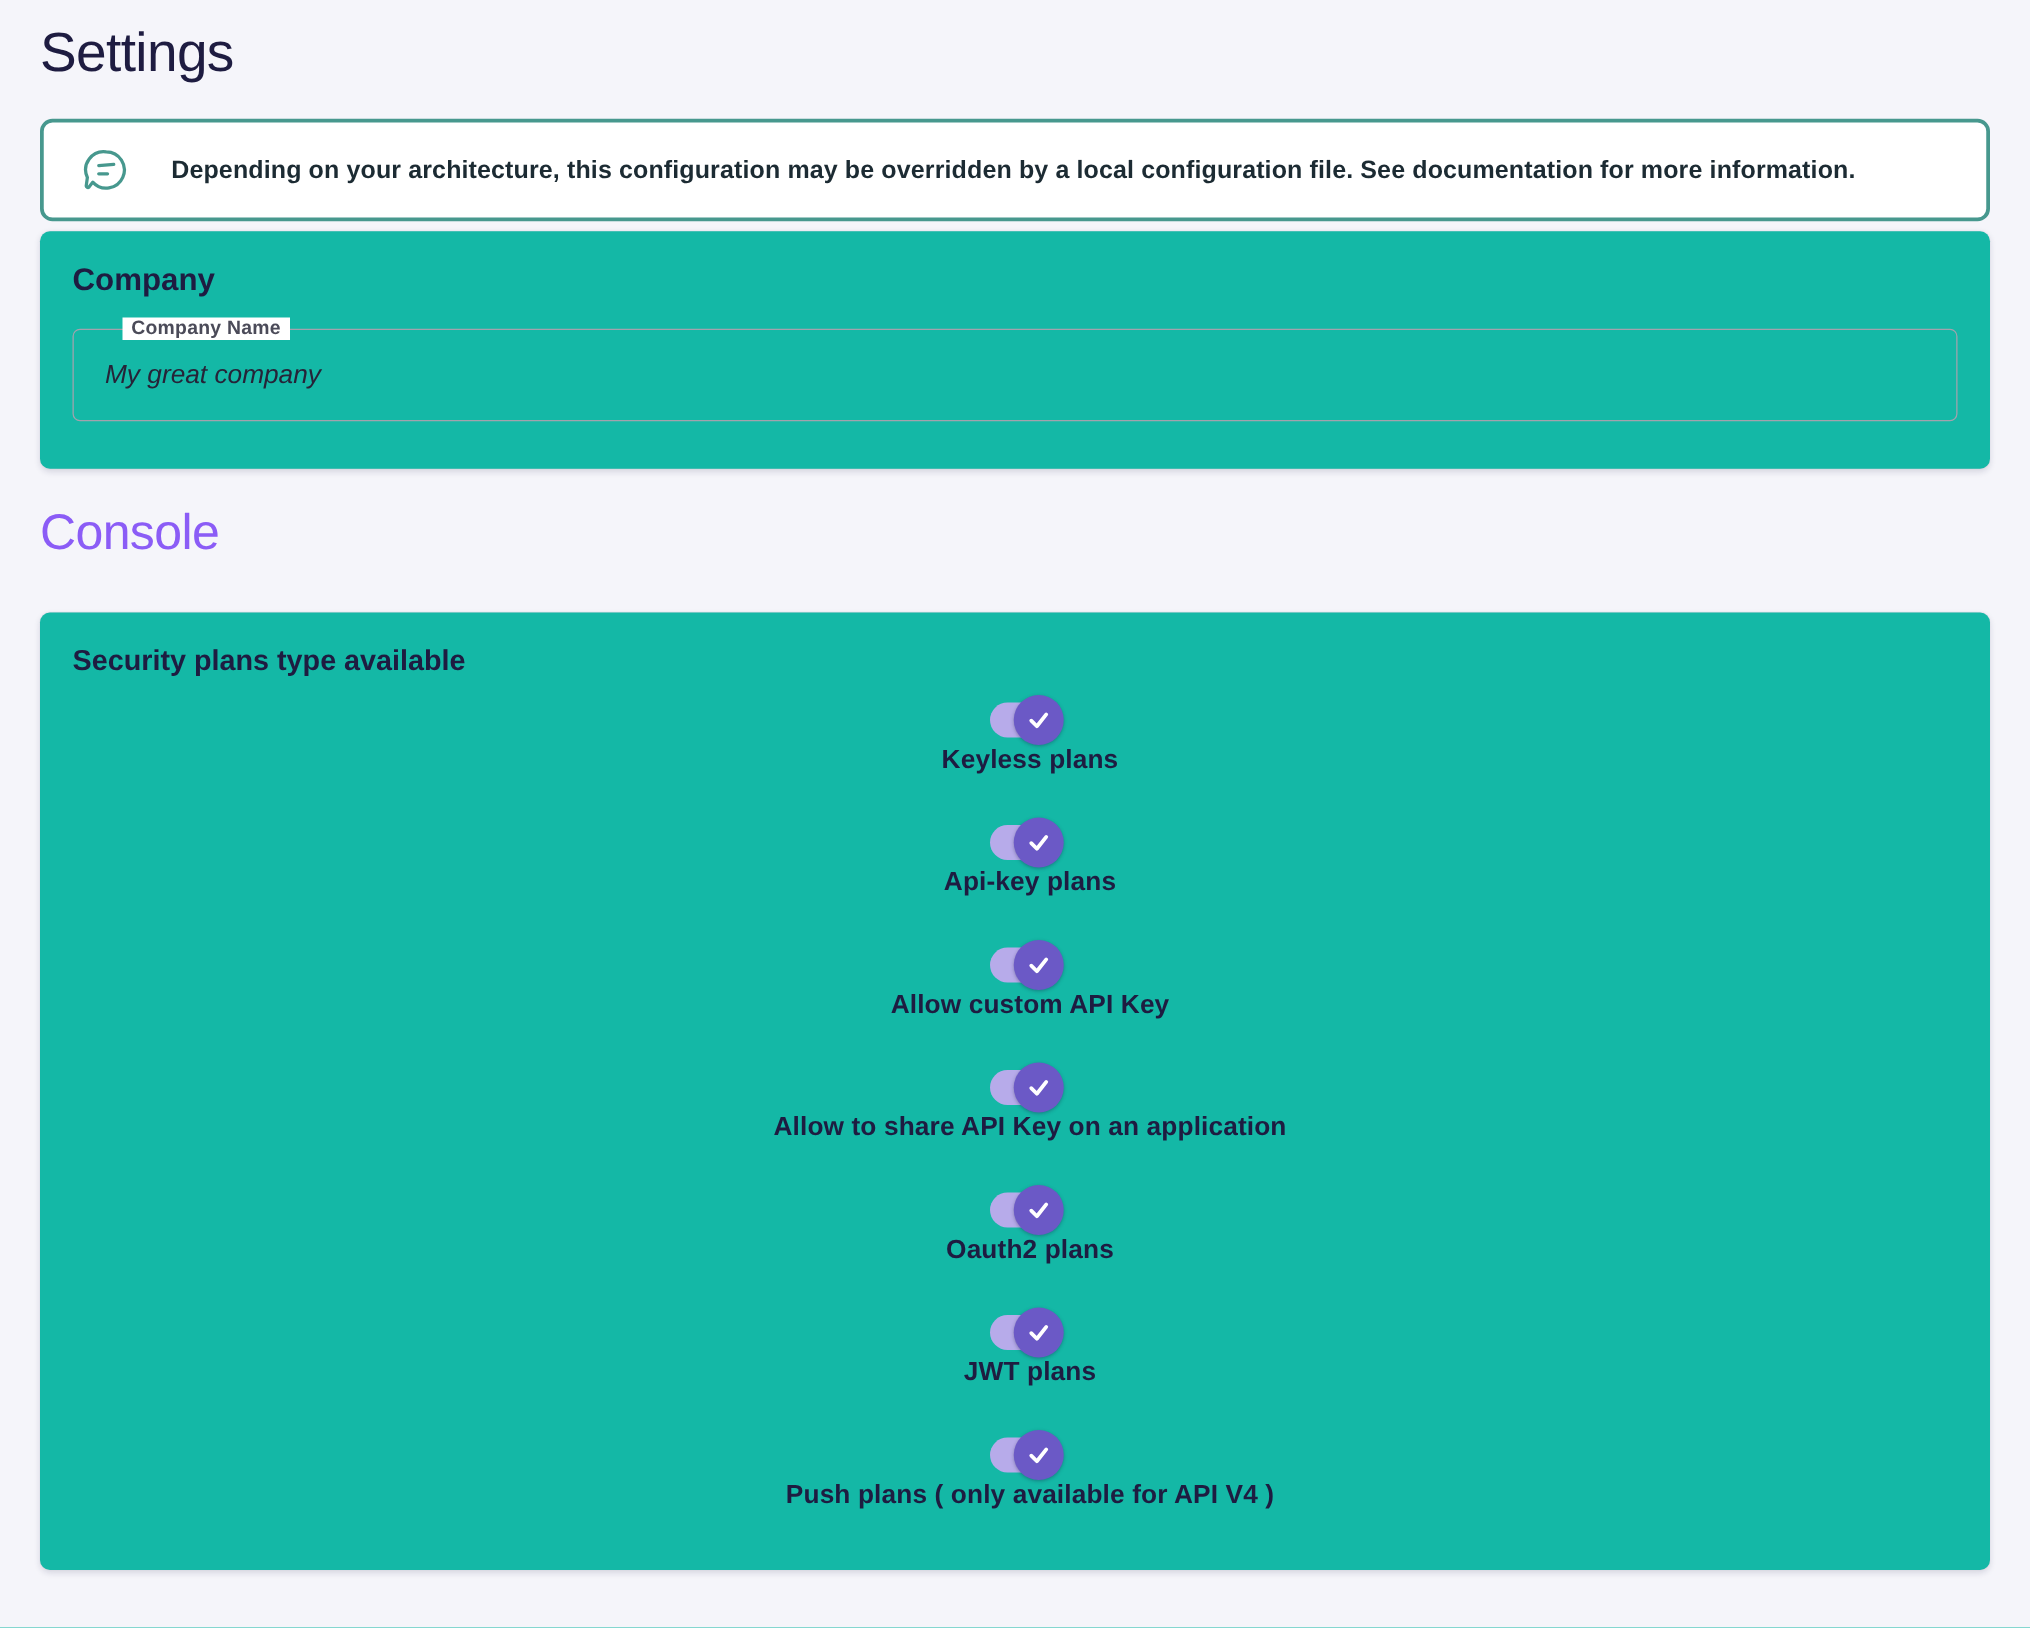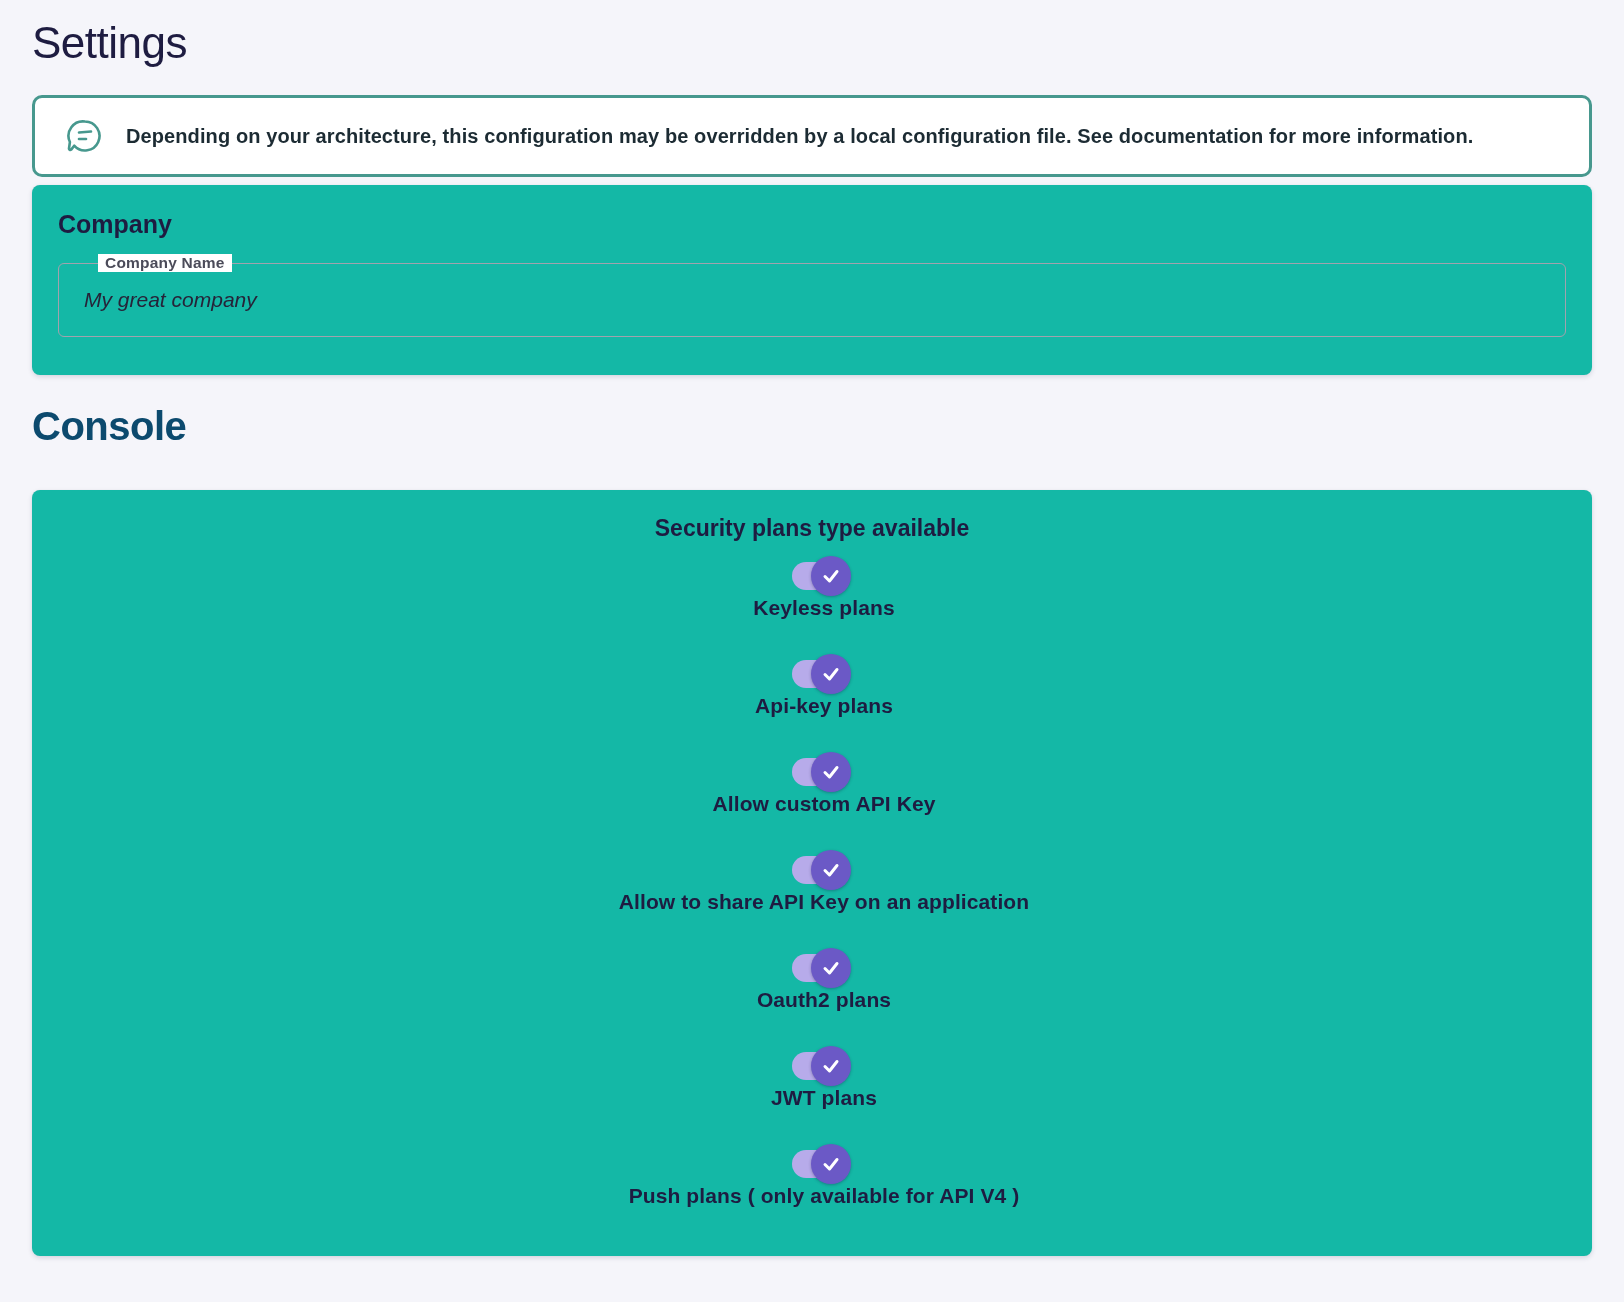--- a/index.html
+++ b/index.html
@@ -24,21 +24,21 @@
   
   .banner {
     margin-top: 23px;
     height: 82px;
     background: #ffffff;
     border: 3px solid #47988e;
     border-radius: 10px;
     display: flex;
     align-items: center;
     padding: 0 30px;
-    gap: 21px;
+    gap: 32px;
   }
   .banner-icon { flex: 0 0 auto; display: flex; }
   .banner-text {
     font-size: 20px;
     font-weight: 600;
     color: #1c2b33;
     letter-spacing: 0.1px;
   }
 
   
@@ -92,35 +92,34 @@
     font-weight: 500;
     color: #262338;
     font-style: italic;
   }
 
   
   .section-title {
     margin-top: 26px;
     font-size: 40px;
     line-height: 50px;
-    font-weight: 700;
+    font-weight: 400;
     letter-spacing: -0.5px;
-    color: #0c4a6e;
+    color: #8b5cf6;
   }
   .console-card {
     margin-top: 39px;
     padding: 24px 26px 14px;
     height: 766px;
   }
   .sub-heading {
     font-size: 23px;
     line-height: 28px;
     font-weight: 700;
     color: #1e1c41;
-    text-align: center;
   }
   .plans-list { margin-top: 14px; }
   .plan-row {
     height: 98px;
     display: flex;
     align-items: center;
     flex-direction: column;
   }
 
   

